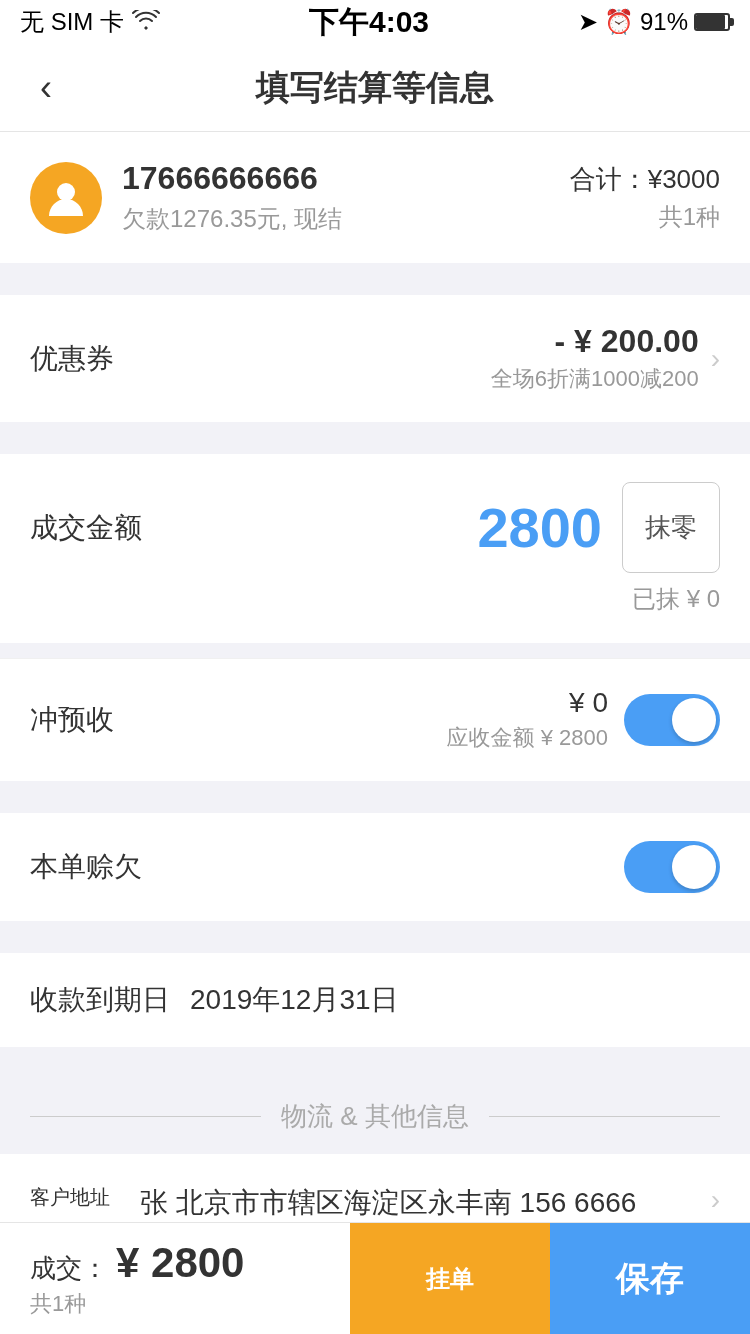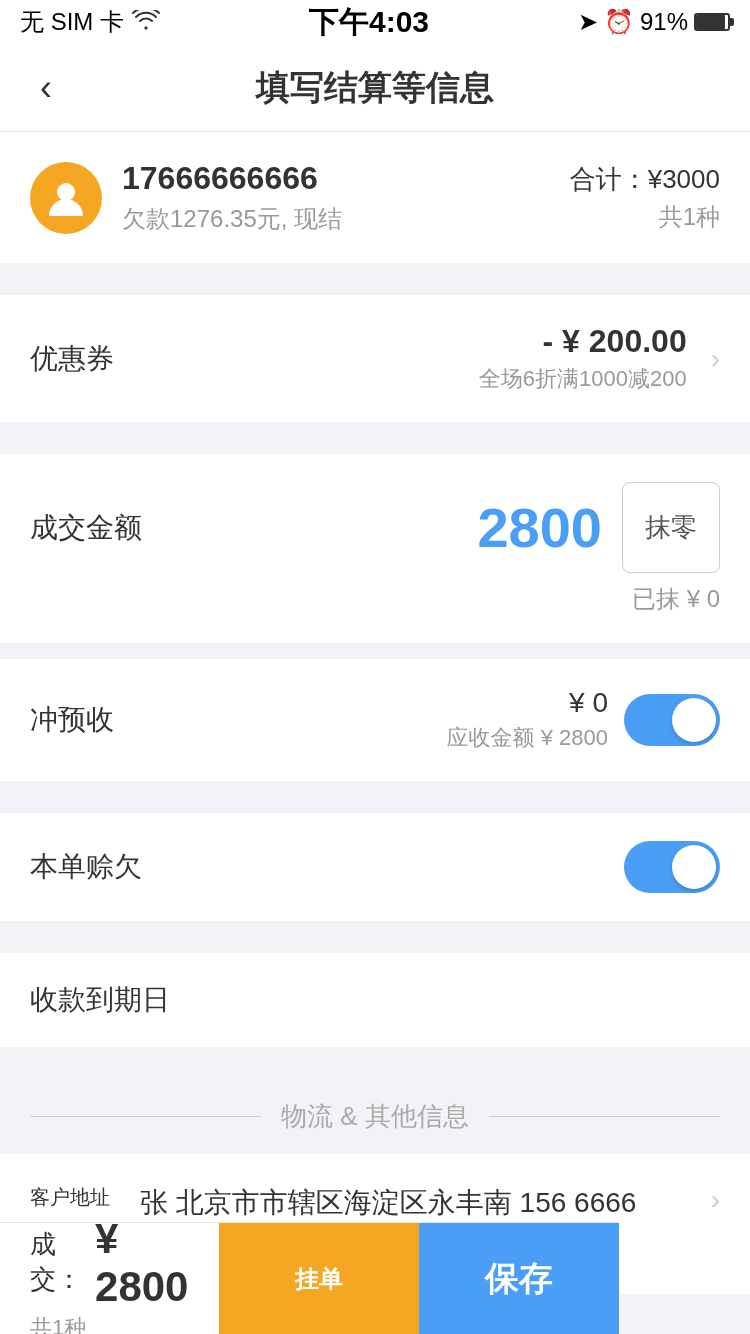--- a/index.html
+++ b/index.html
@@ -318,21 +318,21 @@
       font-size: 28px;
       margin-left: 16px;
       margin-top: 2px;
     }
 
     
     .bottom-bar {
       position: fixed;
       bottom: 0;
       left: 0;
-      width: 619px;
+      width: 750px;
       height: 112px;
       background: #fff;
       display: flex;
       align-items: center;
       border-top: 1px solid #e5e5e5;
     }
     .bottom-summary {
       flex: 1;
       padding: 0 30px;
     }
@@ -431,21 +431,21 @@
       <div class="total-label">合计：¥3000</div>
       <div class="count">共1种</div>
     </div>
   </div>
 
   <div class="section-divider"></div>
 
   <div class="section">
     <div class="row">
       <div class="row-label">优惠券</div>
-      <div style="display:flex;align-items:center;gap:24px;">
+      <div style="display:flex;align-items:center;gap:12px;">
         <div>
           <div class="coupon-value">- ¥ 200.00</div>
           <div class="coupon-sub">全场6折满1000减200</div>
         </div>
         <div class="coupon-arrow">›</div>
       </div>
     </div>
   </div>
 
   <div class="section-divider"></div>
@@ -477,20 +477,21 @@
   <div class="writeoff-section">
     <div class="writeoff-label">本单赊欠</div>
     <div class="toggle"></div>
   </div>
 
   <div class="section-divider"></div>
 
   <div class="duedate-section">
     <div class="duedate-row">
       <div class="duedate-label">收款到期日</div>
+      <div class="duedate-value">2019年12月31日</div>
     </div>
   </div>
 
   <div class="section-divider"></div>
 
   <div class="logistics-divider">
     <div class="logistics-line"></div>
     <div class="logistics-text">物流 &amp; 其他信息</div>
     <div class="logistics-line"></div>
   </div>

